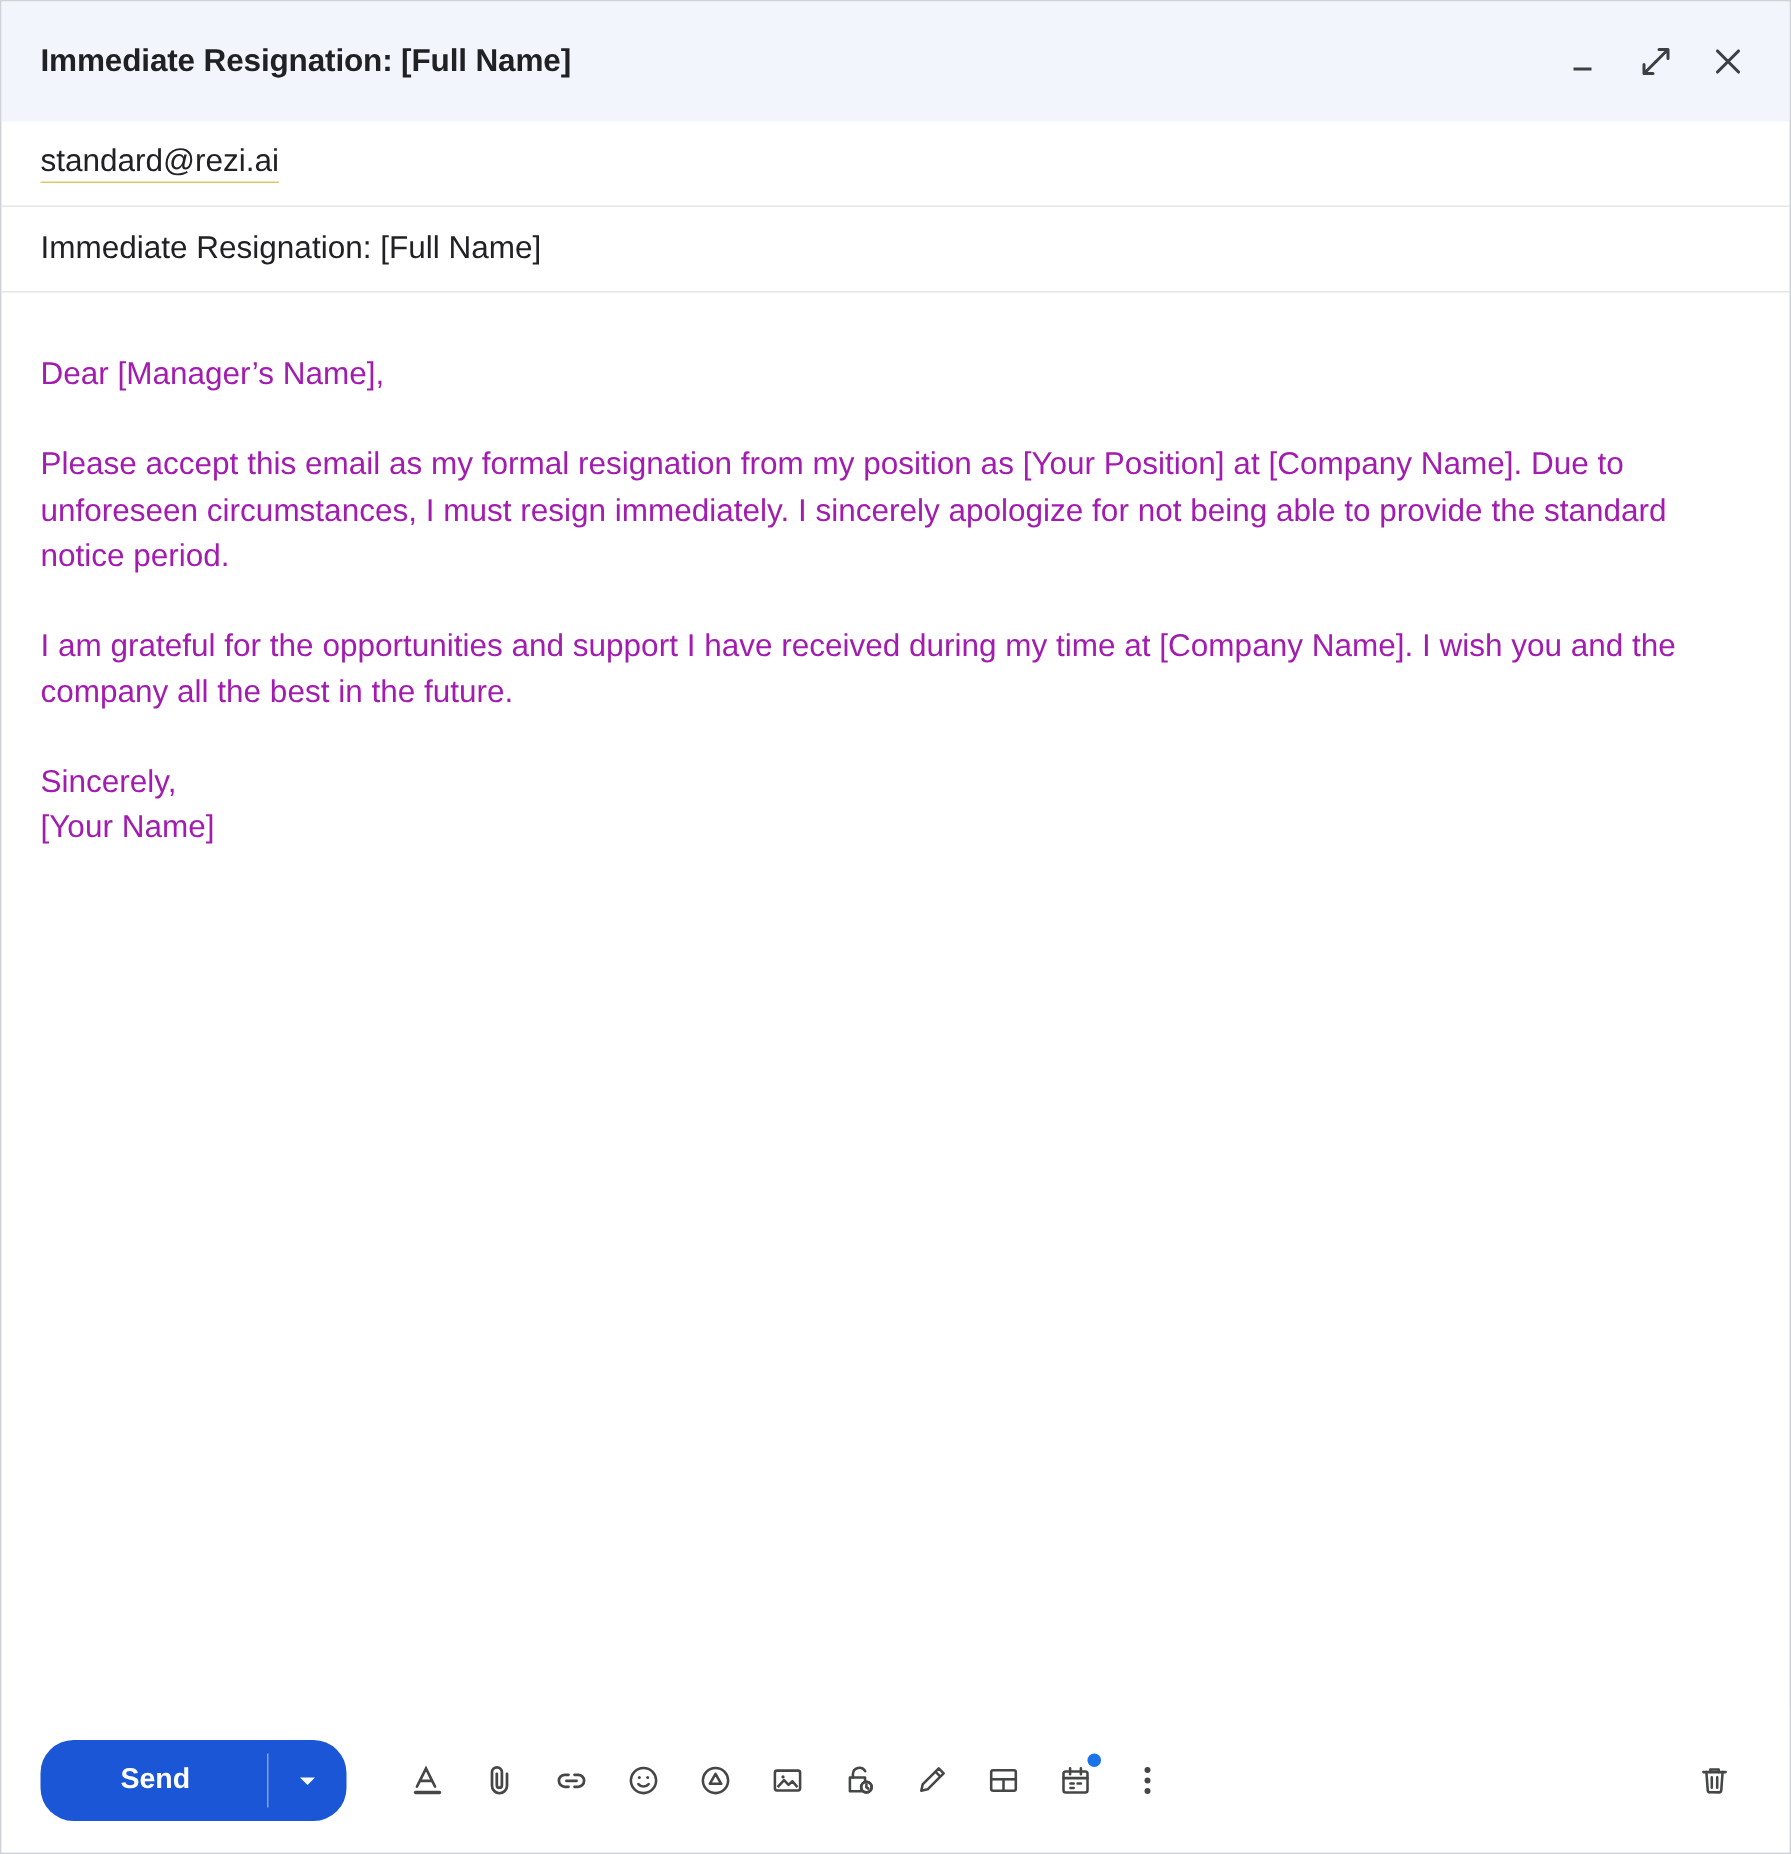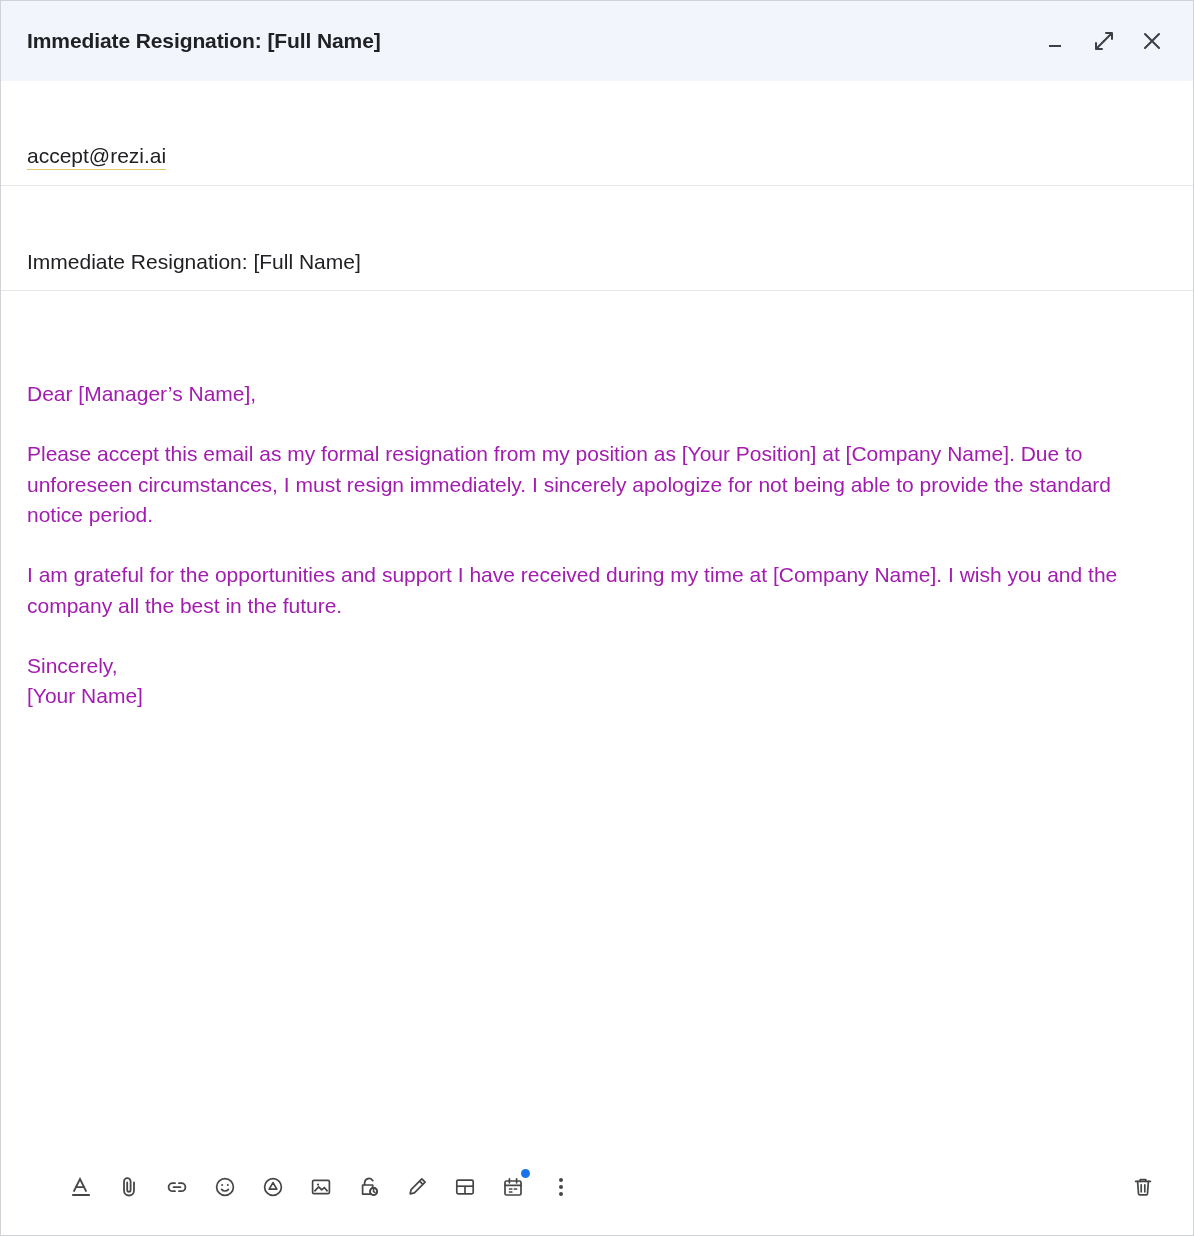--- a/index.html
+++ b/index.html
@@ -14,21 +14,20 @@
   .compose-window {
     position: relative;
     width: 1194px;
     height: 1236px;
     box-sizing: border-box;
     background: #ffffff;
     border: 1px solid #cfd3d8;
     display: flex;
     flex-direction: column;
     overflow: hidden;
-    gap: 48px;
   }
   
   .compose-header {
     height: 80px;
     min-height: 80px;
     background: #f2f6fc;
     display: flex;
     align-items: center;
     padding: 0 22px 0 26px;
     box-sizing: border-box;
@@ -205,21 +204,21 @@
       <div class="hdr-btn">
         <svg width="24" height="24" viewBox="0 0 24 24" fill="none" stroke="currentColor" stroke-width="2.1" stroke-linecap="round">
           <path d="M5 5l14 14M19 5L5 19"></path>
         </svg>
       </div>
     </div>
   </div>
 
   <div class="field-row">
     <div class="field-inner">
-      <span class="recipient" title="Recipients">accept@rezi.ai</span>
+      <span class="recipient" title="Recipients">standard@rezi.ai</span>
     </div>
   </div>
 
   <div class="field-row">
     <div class="field-inner">
       <span class="subject" title="Subject">Immediate Resignation: [Full Name]</span>
     </div>
   </div>
 
   <div class="compose-body">
@@ -228,20 +227,29 @@
 Please accept this email as my formal resignation from my position as [Your Position] at [Company Name]. Due to unforeseen circumstances, I must resign immediately. I sincerely apologize for not being able to provide the standard notice period.
 
 I am grateful for the opportunities and support I have received during my time at [Company Name]. I wish you and the company all the best in the future.
 
 Sincerely,
 [Your Name]</div>
   </div>
 
   <div class="compose-footer">
 
+    <div class="send-group">
+      <div class="send-label">Send</div>
+      <div class="send-divider"></div>
+      <div class="send-arrow">
+        <svg width="14" height="14" viewBox="0 0 14 14" fill="none">
+            <path d="M2 5l5 5 5-5z" fill="currentColor"></path>
+          </svg>
+      </div>
+    </div>
 
     <div class="tool-icons">
 
       <div class="tool-btn">
         <svg width="26" height="26" viewBox="0 0 26 26" fill="none" stroke="currentColor" stroke-width="1.8" stroke-linecap="round">
           <path d="M6 17L12 5l6 12"></path>
           <path d="M8.3 13.2h7.4"></path>
           <path d="M5 21h16" stroke-width="2.2"></path>
         </svg>
       </div>

